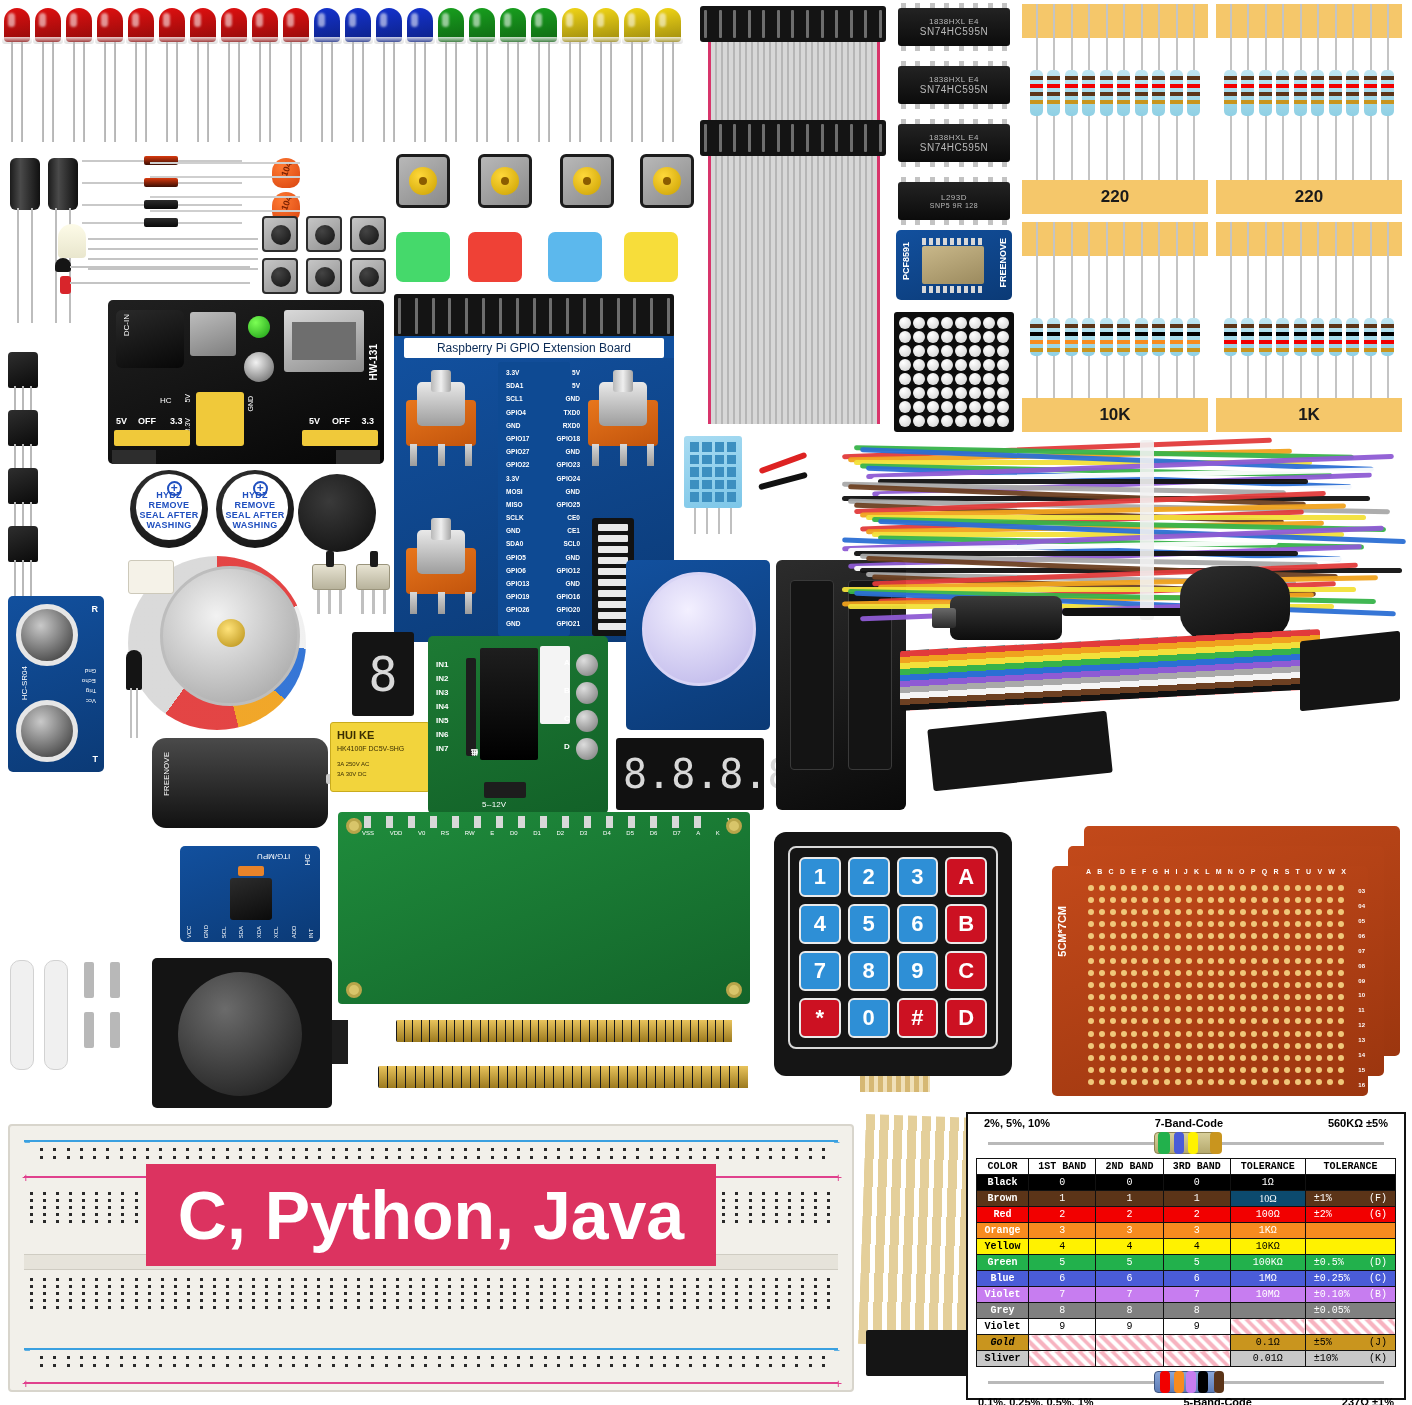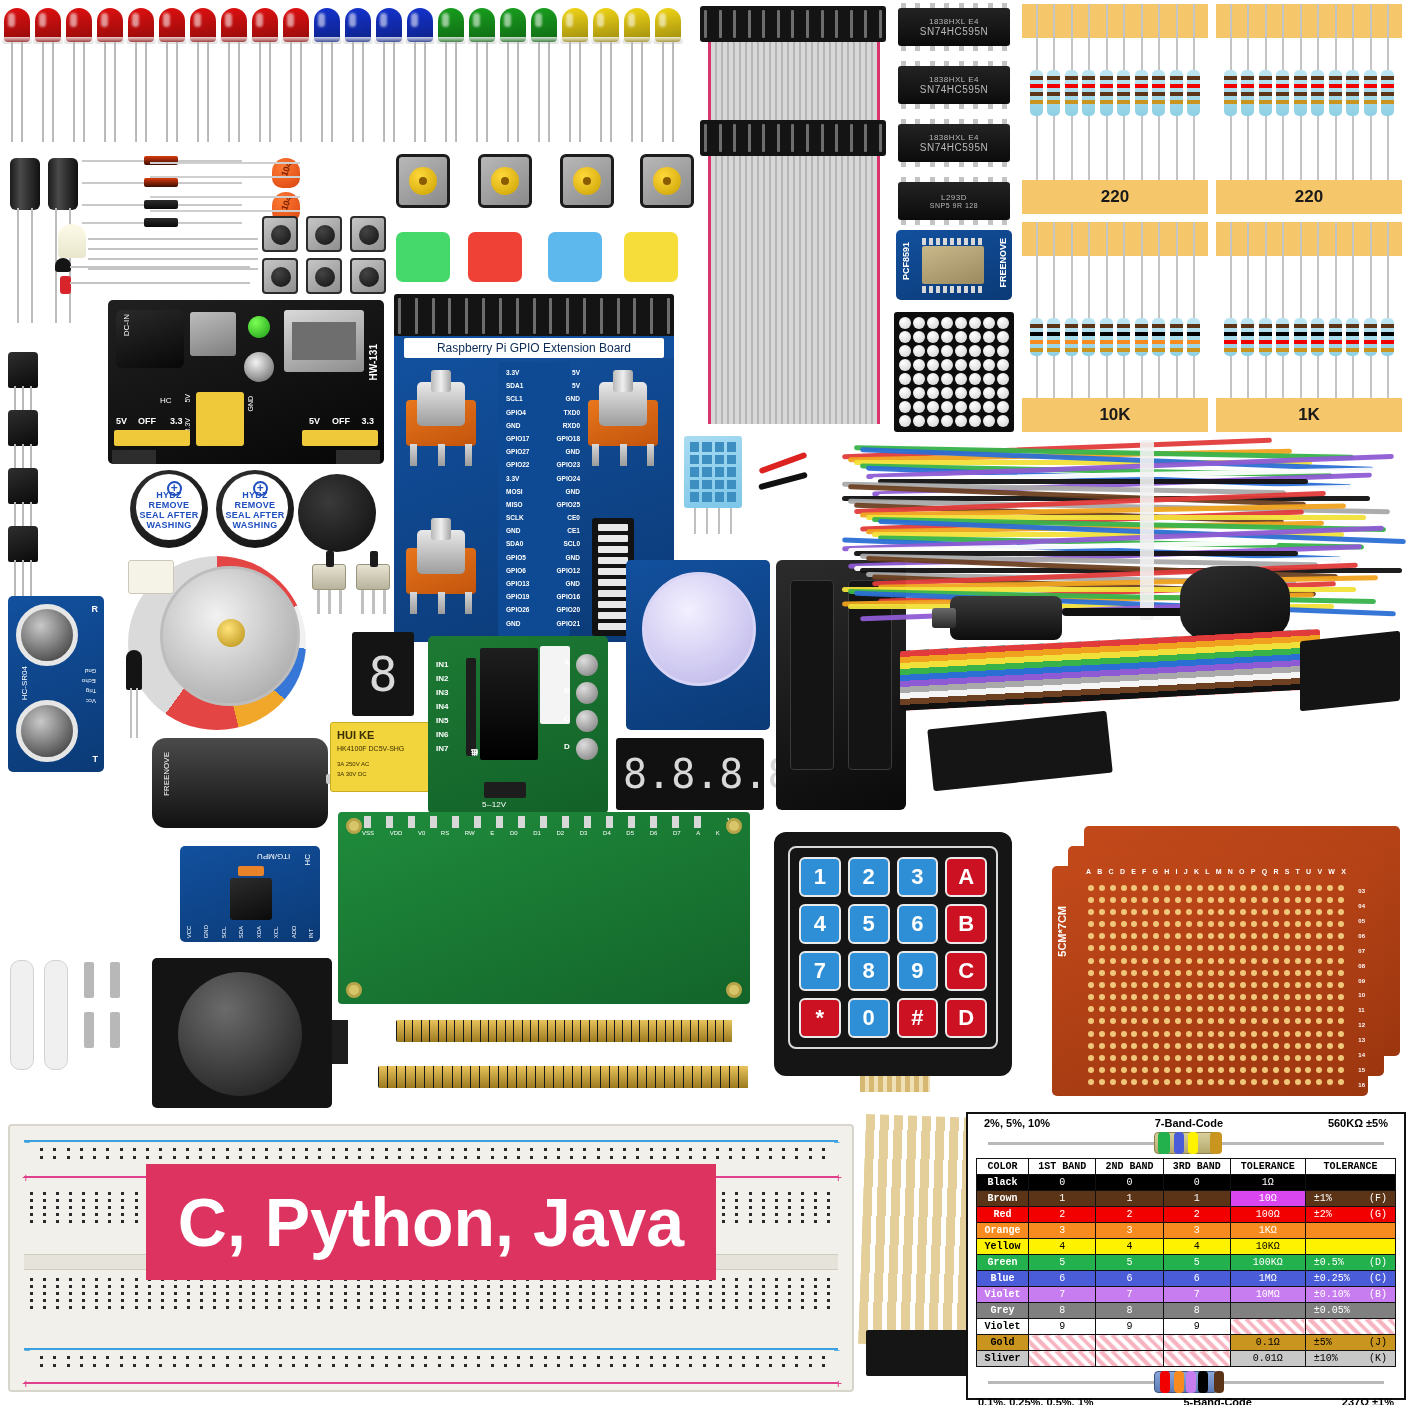--- a/index.html
+++ b/index.html
@@ -2891,21 +2891,21 @@
     <div style="position:absolute;left:12px;top:44px;color:#e0418d;font-size:13px;">+</div>
     <div style="position:absolute;right:12px;top:10px;color:#3aa0e0;font-size:11px;">−</div>
     <div style="position:absolute;right:10px;top:44px;color:#e0418d;font-size:13px;">+</div>
     <div style="position:absolute;left:14px;top:218px;color:#3aa0e0;font-size:11px;">−</div>
     <div style="position:absolute;left:12px;top:250px;color:#e0418d;font-size:13px;">+</div>
     <div style="position:absolute;right:12px;top:218px;color:#3aa0e0;font-size:11px;">−</div>
     <div style="position:absolute;right:10px;top:250px;color:#e0418d;font-size:13px;">+</div>
   </div>
 
   <div class="bb-overlay" style="left:146px;top:1164px;width:570px;height:210px;">
-    <div class="bb-ov-bot" style="height:116px;">
+    <div class="bb-ov-bot" style="height:102px;">
       <span>C, Python, Java</span>
       </div>
   </div>
 
   <div class="abs" style="left:862px;top:1116px;width:120px;height:230px;
       background:repeating-linear-gradient(90deg,#e4cf9a 0 9px,#fff 9px 14px);transform:rotate(2deg);"></div>
   <div class="abs" style="left:866px;top:1330px;width:104px;height:46px;background:#151515;border-radius:2px;"></div>
 
   <div class="chart" style="left:966px;top:1112px;width:440px;height:288px;">
     <div style="display:flex;align-items:flex-end;justify-content:space-between;padding:3px 16px 0 16px;">
@@ -2943,21 +2943,21 @@
               <td style="background: rgb(0, 0, 0); color: rgb(255, 255, 255);">
                 <span style="float:left;padding-left:6px"></span>
                 <span style="float:right;padding-right:6px"></span>
               </td>
             </tr>
             <tr>
               <td class="lbl" style="background: rgb(91, 52, 24); color: rgb(255, 255, 255);">Brown</td>
               <td style="background: rgb(91, 52, 24); color: rgb(255, 255, 255);">1</td>
               <td style="background: rgb(91, 52, 24); color: rgb(255, 255, 255);">1</td>
               <td style="background: rgb(91, 52, 24); color: rgb(255, 255, 255);">1</td>
-              <td style="background: #d946ef; color: rgb(255, 255, 255);">10Ω</td>
+              <td style="background: #0c4a6e; color: rgb(255, 255, 255); font-family: Liberation Serif, serif;">10Ω</td>
               <td style="background: rgb(91, 52, 24); color: rgb(255, 255, 255);">
                 <span style="float:left;padding-left:6px">±1%</span>
                 <span style="float:right;padding-right:6px">(F)</span>
               </td>
             </tr>
             <tr>
               <td class="lbl" style="background: rgb(242, 0, 0); color: rgb(255, 255, 255);">Red</td>
               <td style="background: rgb(242, 0, 0); color: rgb(255, 255, 255);">2</td>
               <td style="background: rgb(242, 0, 0); color: rgb(255, 255, 255);">2</td>
               <td style="background: rgb(242, 0, 0); color: rgb(255, 255, 255);">2</td>
@@ -3035,21 +3035,21 @@
             </tr>
             <tr>
               <td class="lbl" style="background: rgb(255, 255, 255); color: rgb(0, 0, 0);">Violet</td>
               <td style="background: rgb(255, 255, 255); color: rgb(0, 0, 0);">9</td>
               <td style="background: rgb(255, 255, 255); color: rgb(0, 0, 0);">9</td>
               <td style="background: rgb(255, 255, 255); color: rgb(0, 0, 0);">9</td>
               <td class="hatch" style="color: rgb(0, 0, 0);"></td>
               <td class="hatch"></td>
             </tr>
             <tr>
-              <td class="lbl" style="background: rgb(201, 149, 30); color: rgb(0, 0, 0);">Gold</td>
+              <td class="lbl" style="background: rgb(201, 149, 30); color: rgb(0, 0, 0); font-style: italic;">Gold</td>
               <td class="hatch" style="color: rgb(0, 0, 0);"></td>
               <td class="hatch" style="color: rgb(0, 0, 0);"></td>
               <td class="hatch" style="color: rgb(0, 0, 0);"></td>
               <td style="background: rgb(201, 149, 30); color: rgb(0, 0, 0);">0.1Ω</td>
               <td style="background: rgb(201, 149, 30); color: rgb(0, 0, 0);">
                 <span style="float:left;padding-left:6px">±5%</span>
                 <span style="float:right;padding-right:6px">(J)</span>
               </td>
             </tr>
             <tr>

